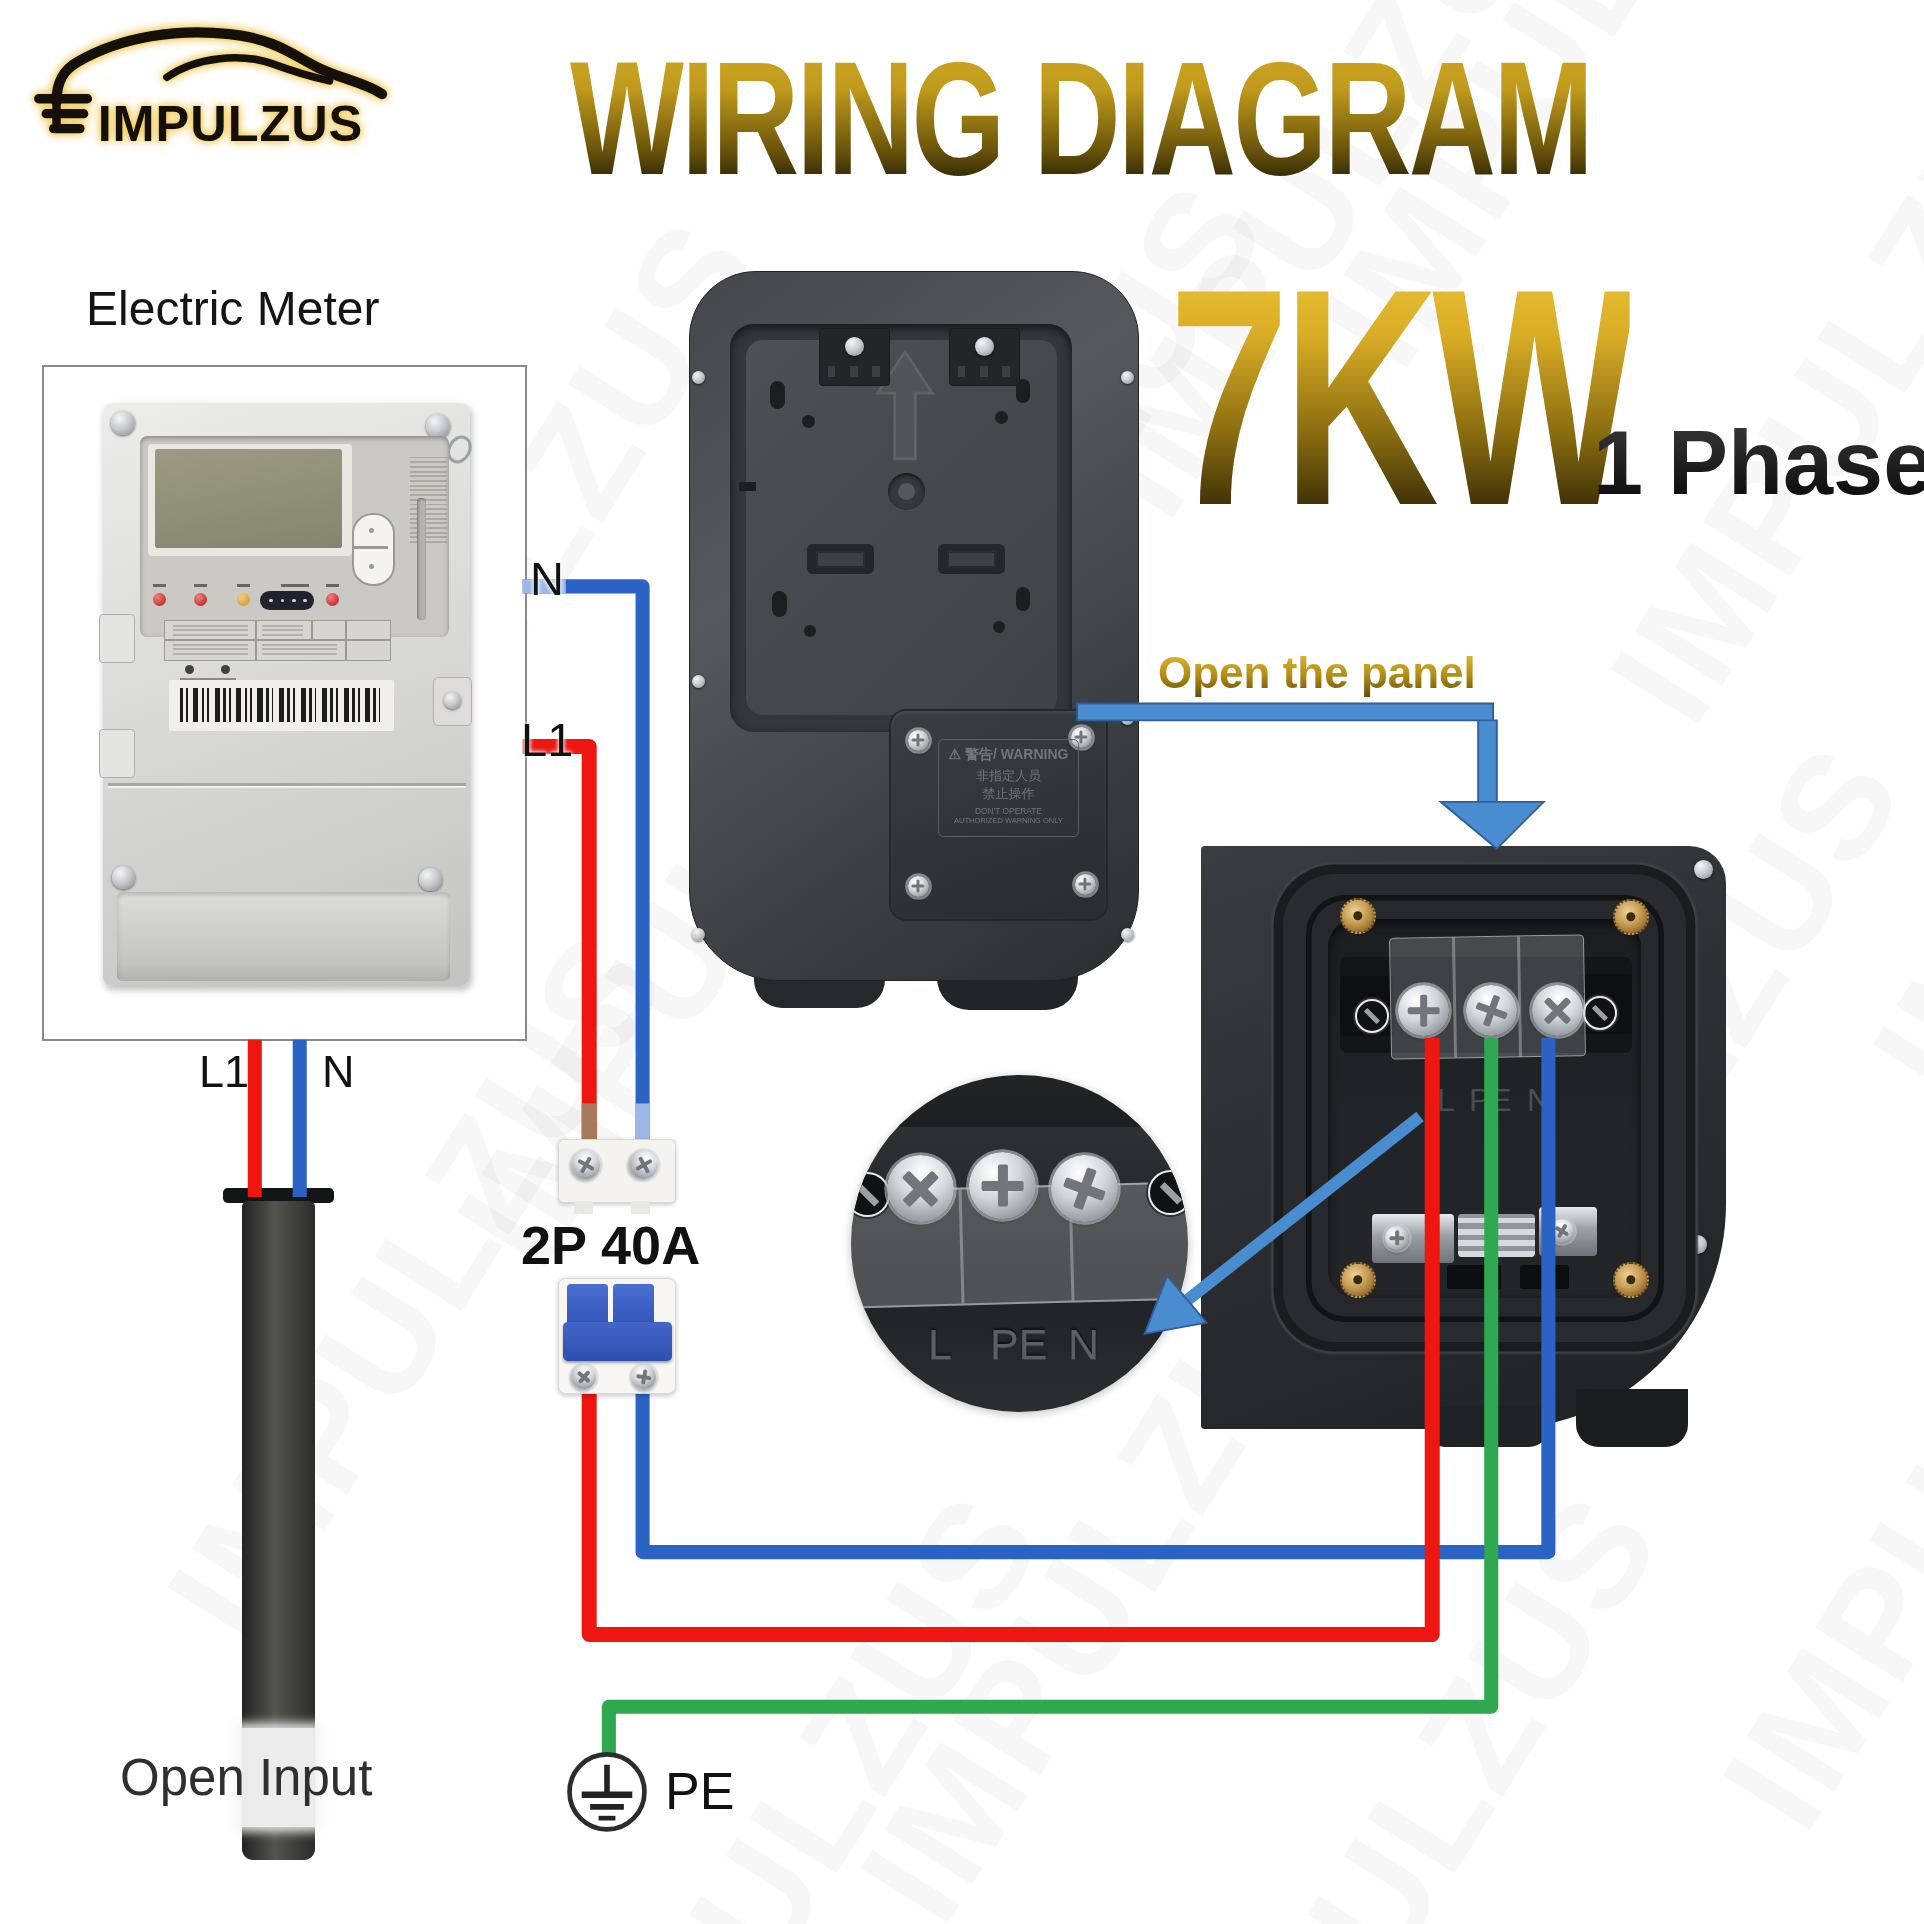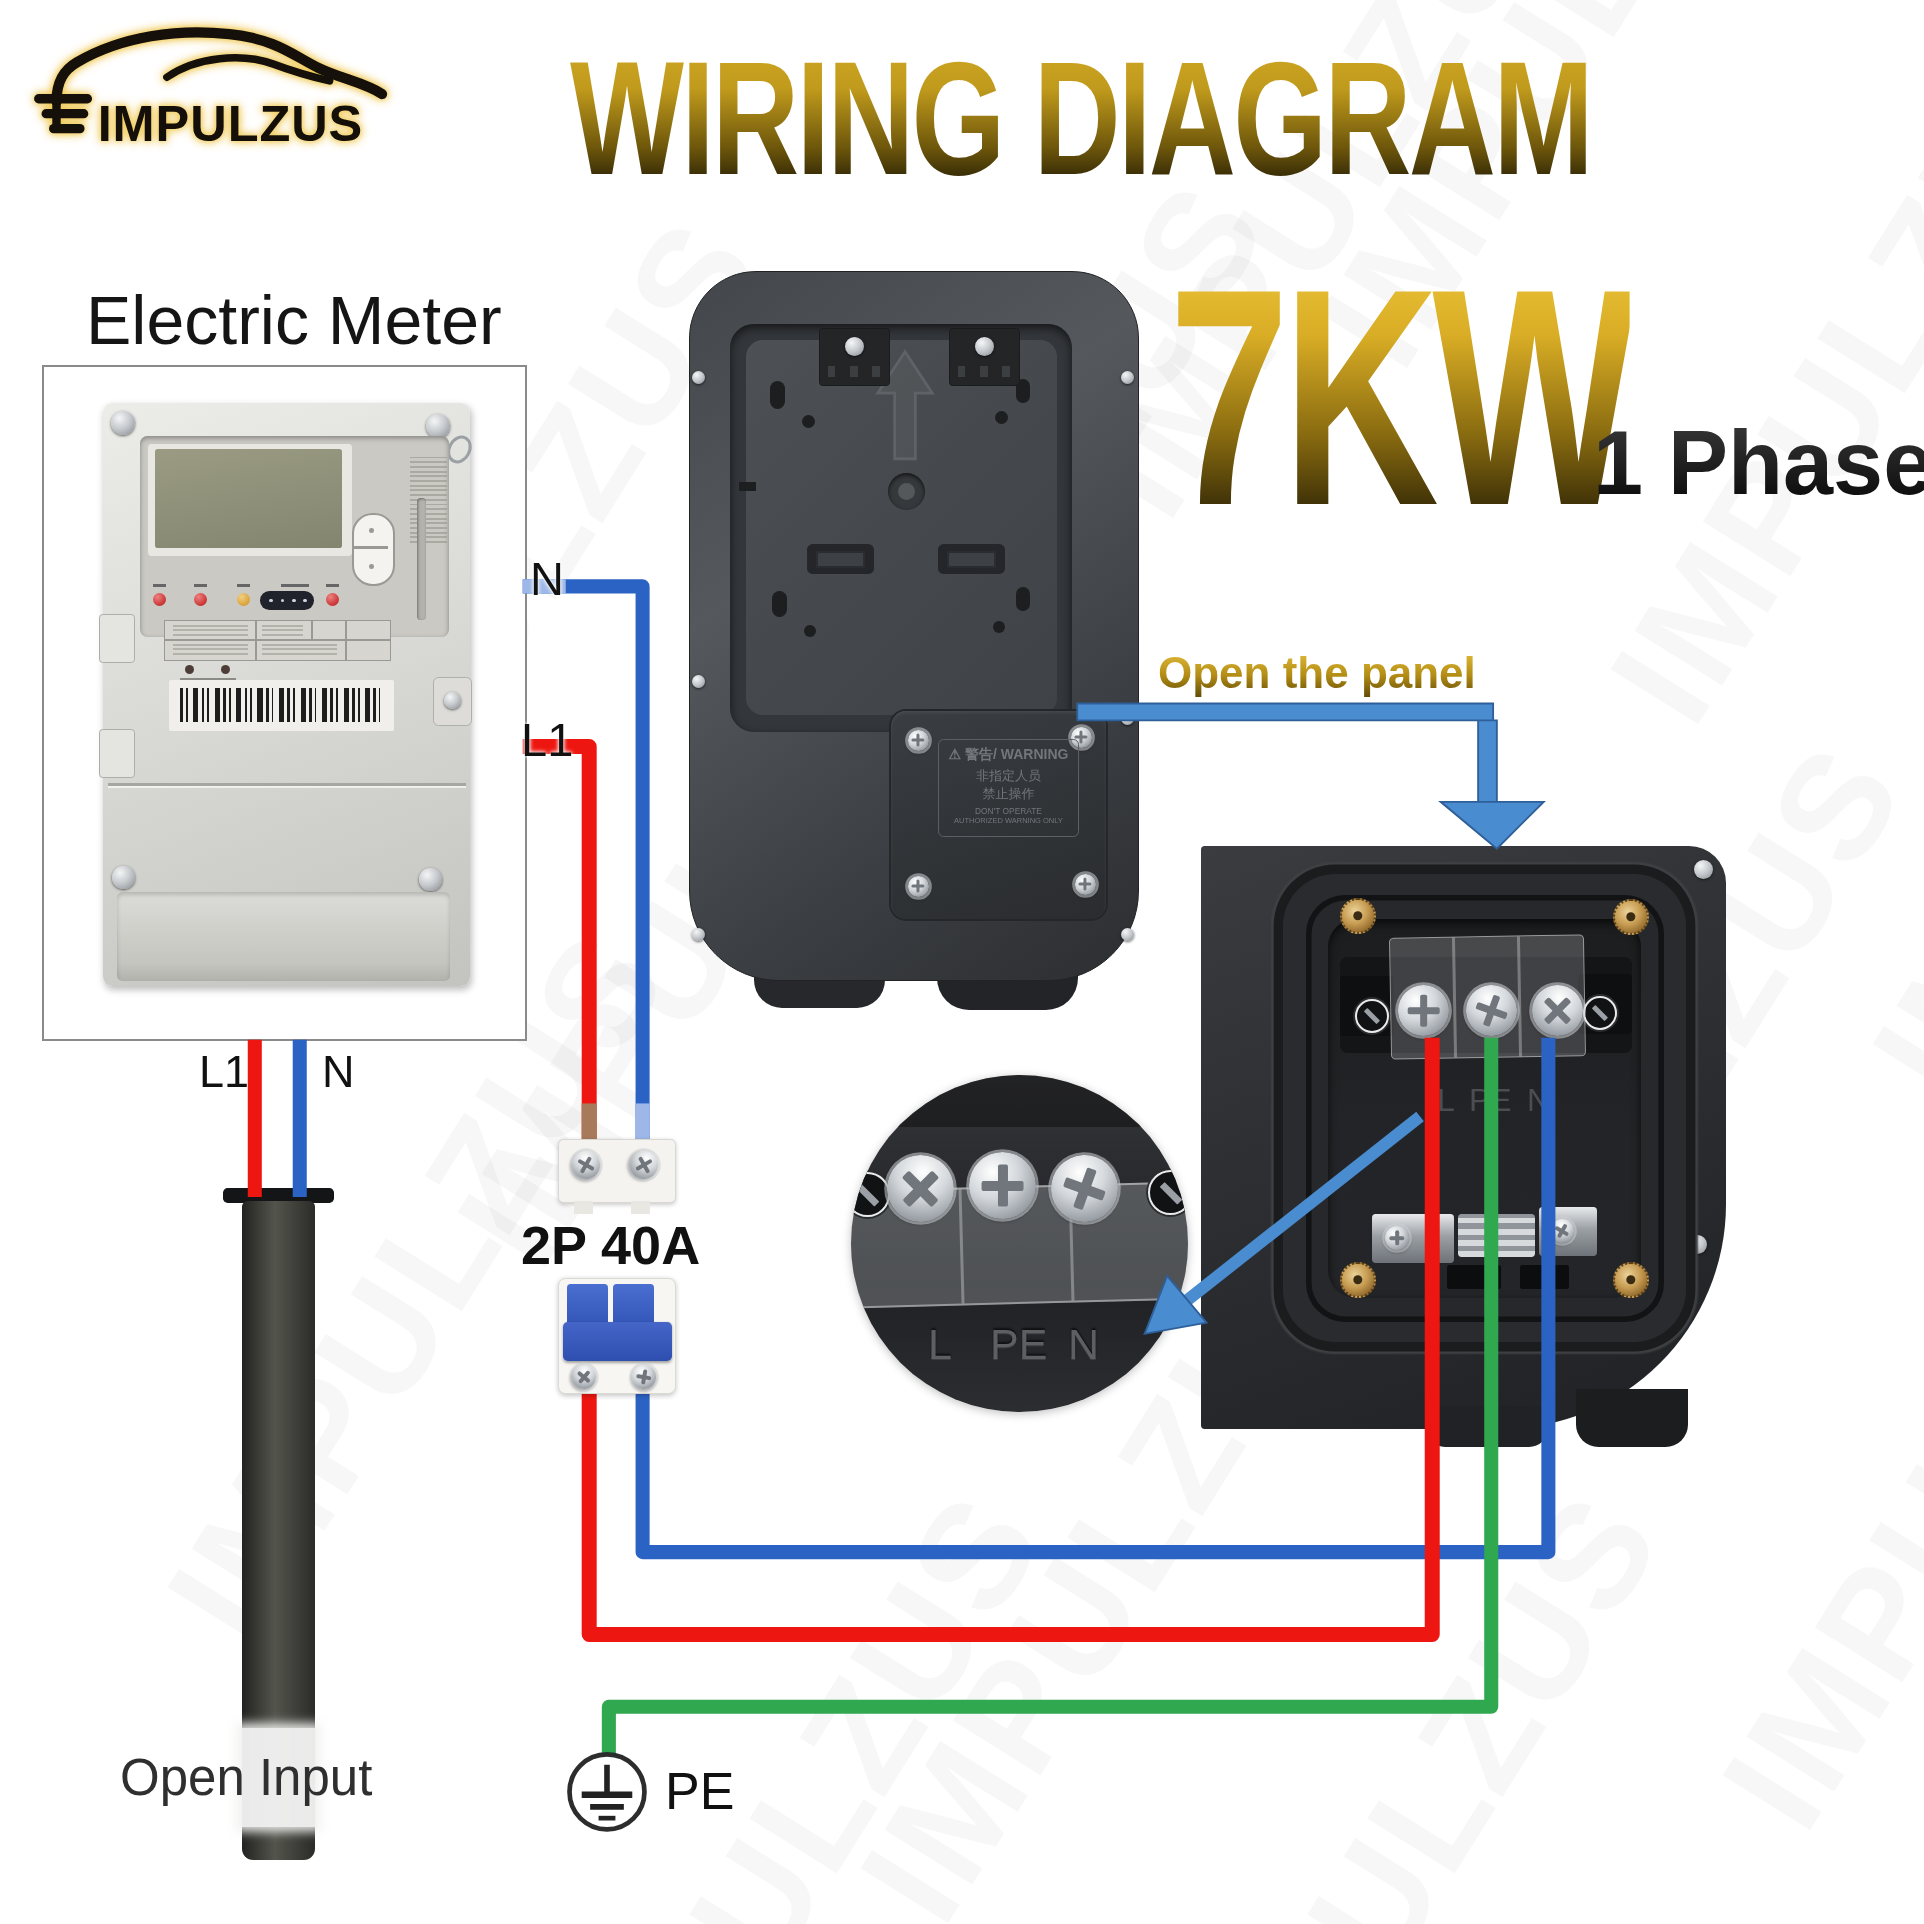--- a/index.html
+++ b/index.html
@@ -72,21 +72,21 @@
     </svg>
   </div>
 
   <div class="abs gtext title-grad" style="left:570px;top:26px;font-size:161px;font-weight:bold;letter-spacing:-3.7px;
               transform:scaleX(0.75);transform-origin:left top;z-index:50;">WIRING DIAGRAM</div>
 
   <div class="abs gtext gold-grad" style="left:1169px;top:242px;font-size:309px;font-weight:bold;letter-spacing:-9.4px;line-height:1.0;
               transform:scaleX(0.70);transform-origin:left top;z-index:50;">7KW</div>
   <div class="abs gtext dark-grad" style="left:1593px;top:412px;font-size:90px;font-weight:bold;z-index:50;">1 Phase</div>
 
-  <div class="abs" style="left:86px;top:281px;font-size:68px;color:#151515;z-index:50;">Electric Meter</div>
+  <div class="abs" style="left:86px;top:281px;font-size:48px;color:#151515;z-index:50;">Electric Meter</div>
 
   <div class="abs" style="left:42px;top:365px;width:481px;height:672px;border:2.8px solid #8a8a8a;background:#fff;z-index:5;"></div>
 
   <div class="abs" style="left:103px;top:403px;width:367px;height:583px;z-index:6;border-radius:9.4px;
               background:linear-gradient(160deg,#ecece9 0%,#dadad6 45%,#c3c3bf 100%);
               box-shadow:1.9px 3.7px 7.5px rgba(0,0,0,.25);">
     <div class="sw" style="left:7.5px;top:7.5px;width:24px;height:24px;"></div>
     <div class="sw" style="left:323px;top:11.2px;width:24px;height:24px;"></div>
     <div class="abs" style="left:345px;top:32px;width:17px;height:22.5px;border:3.7px solid #9aa0a4;border-radius:50%;transform:rotate(28deg);"></div>
 

